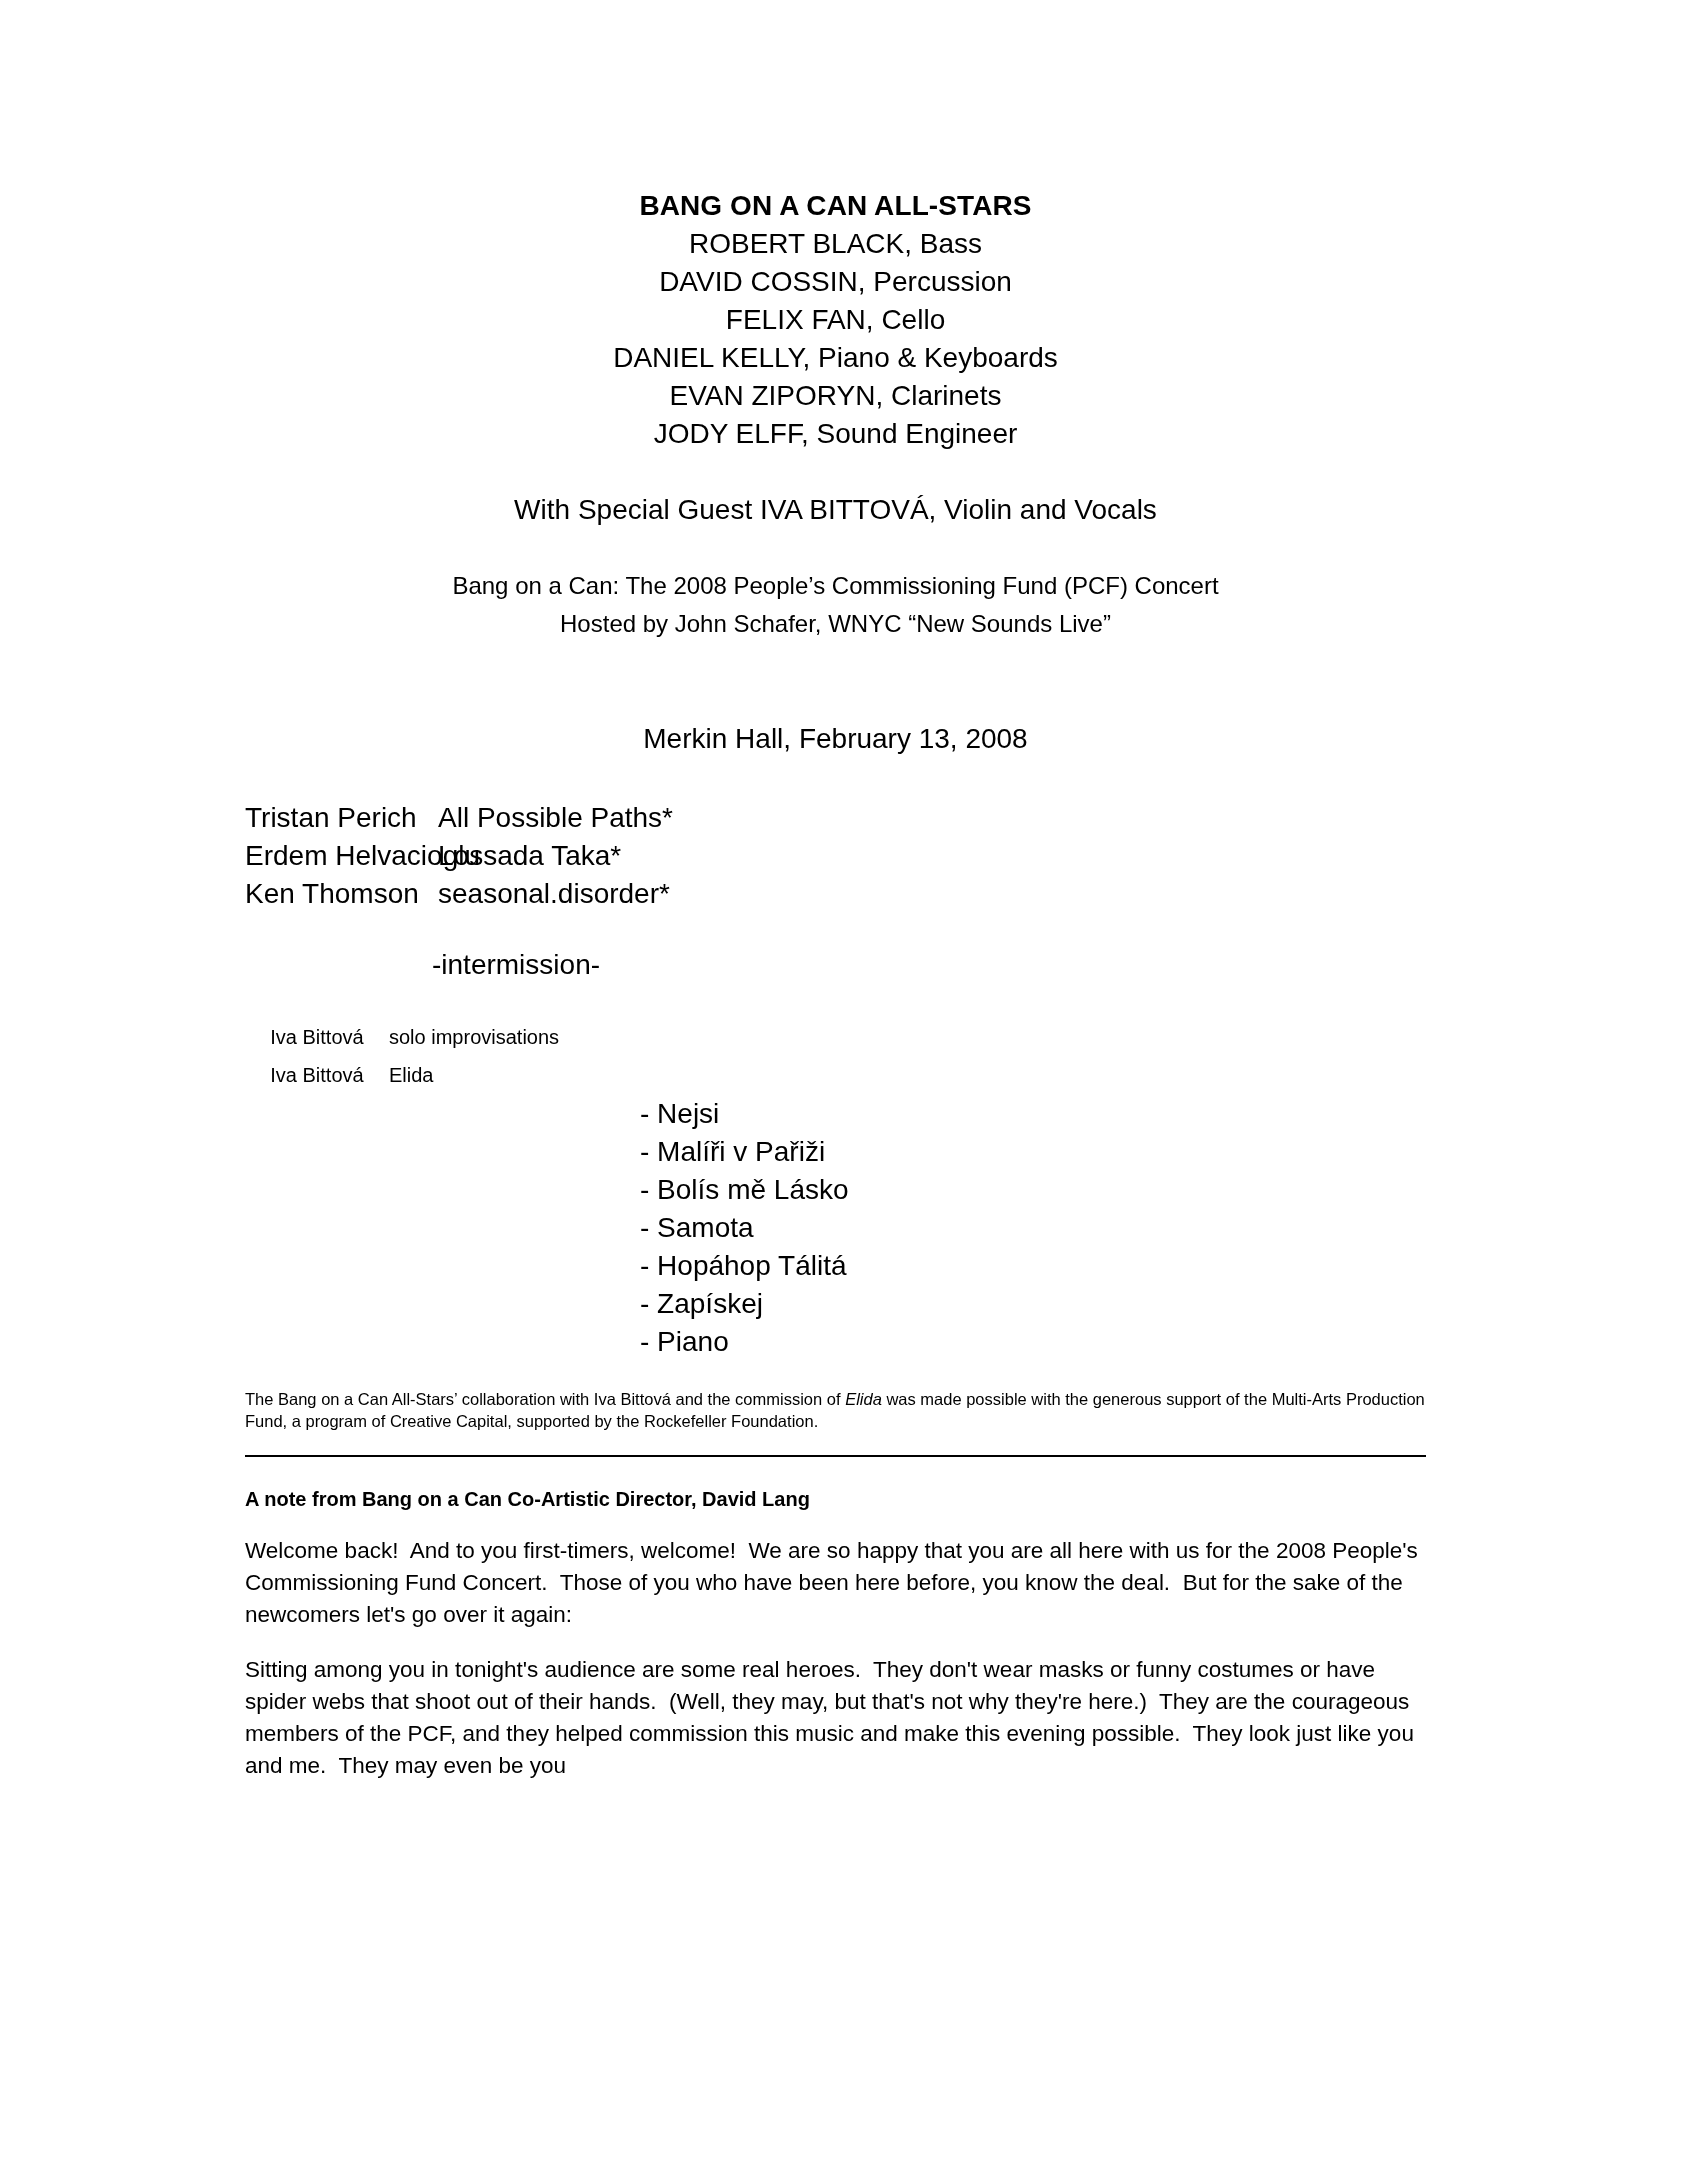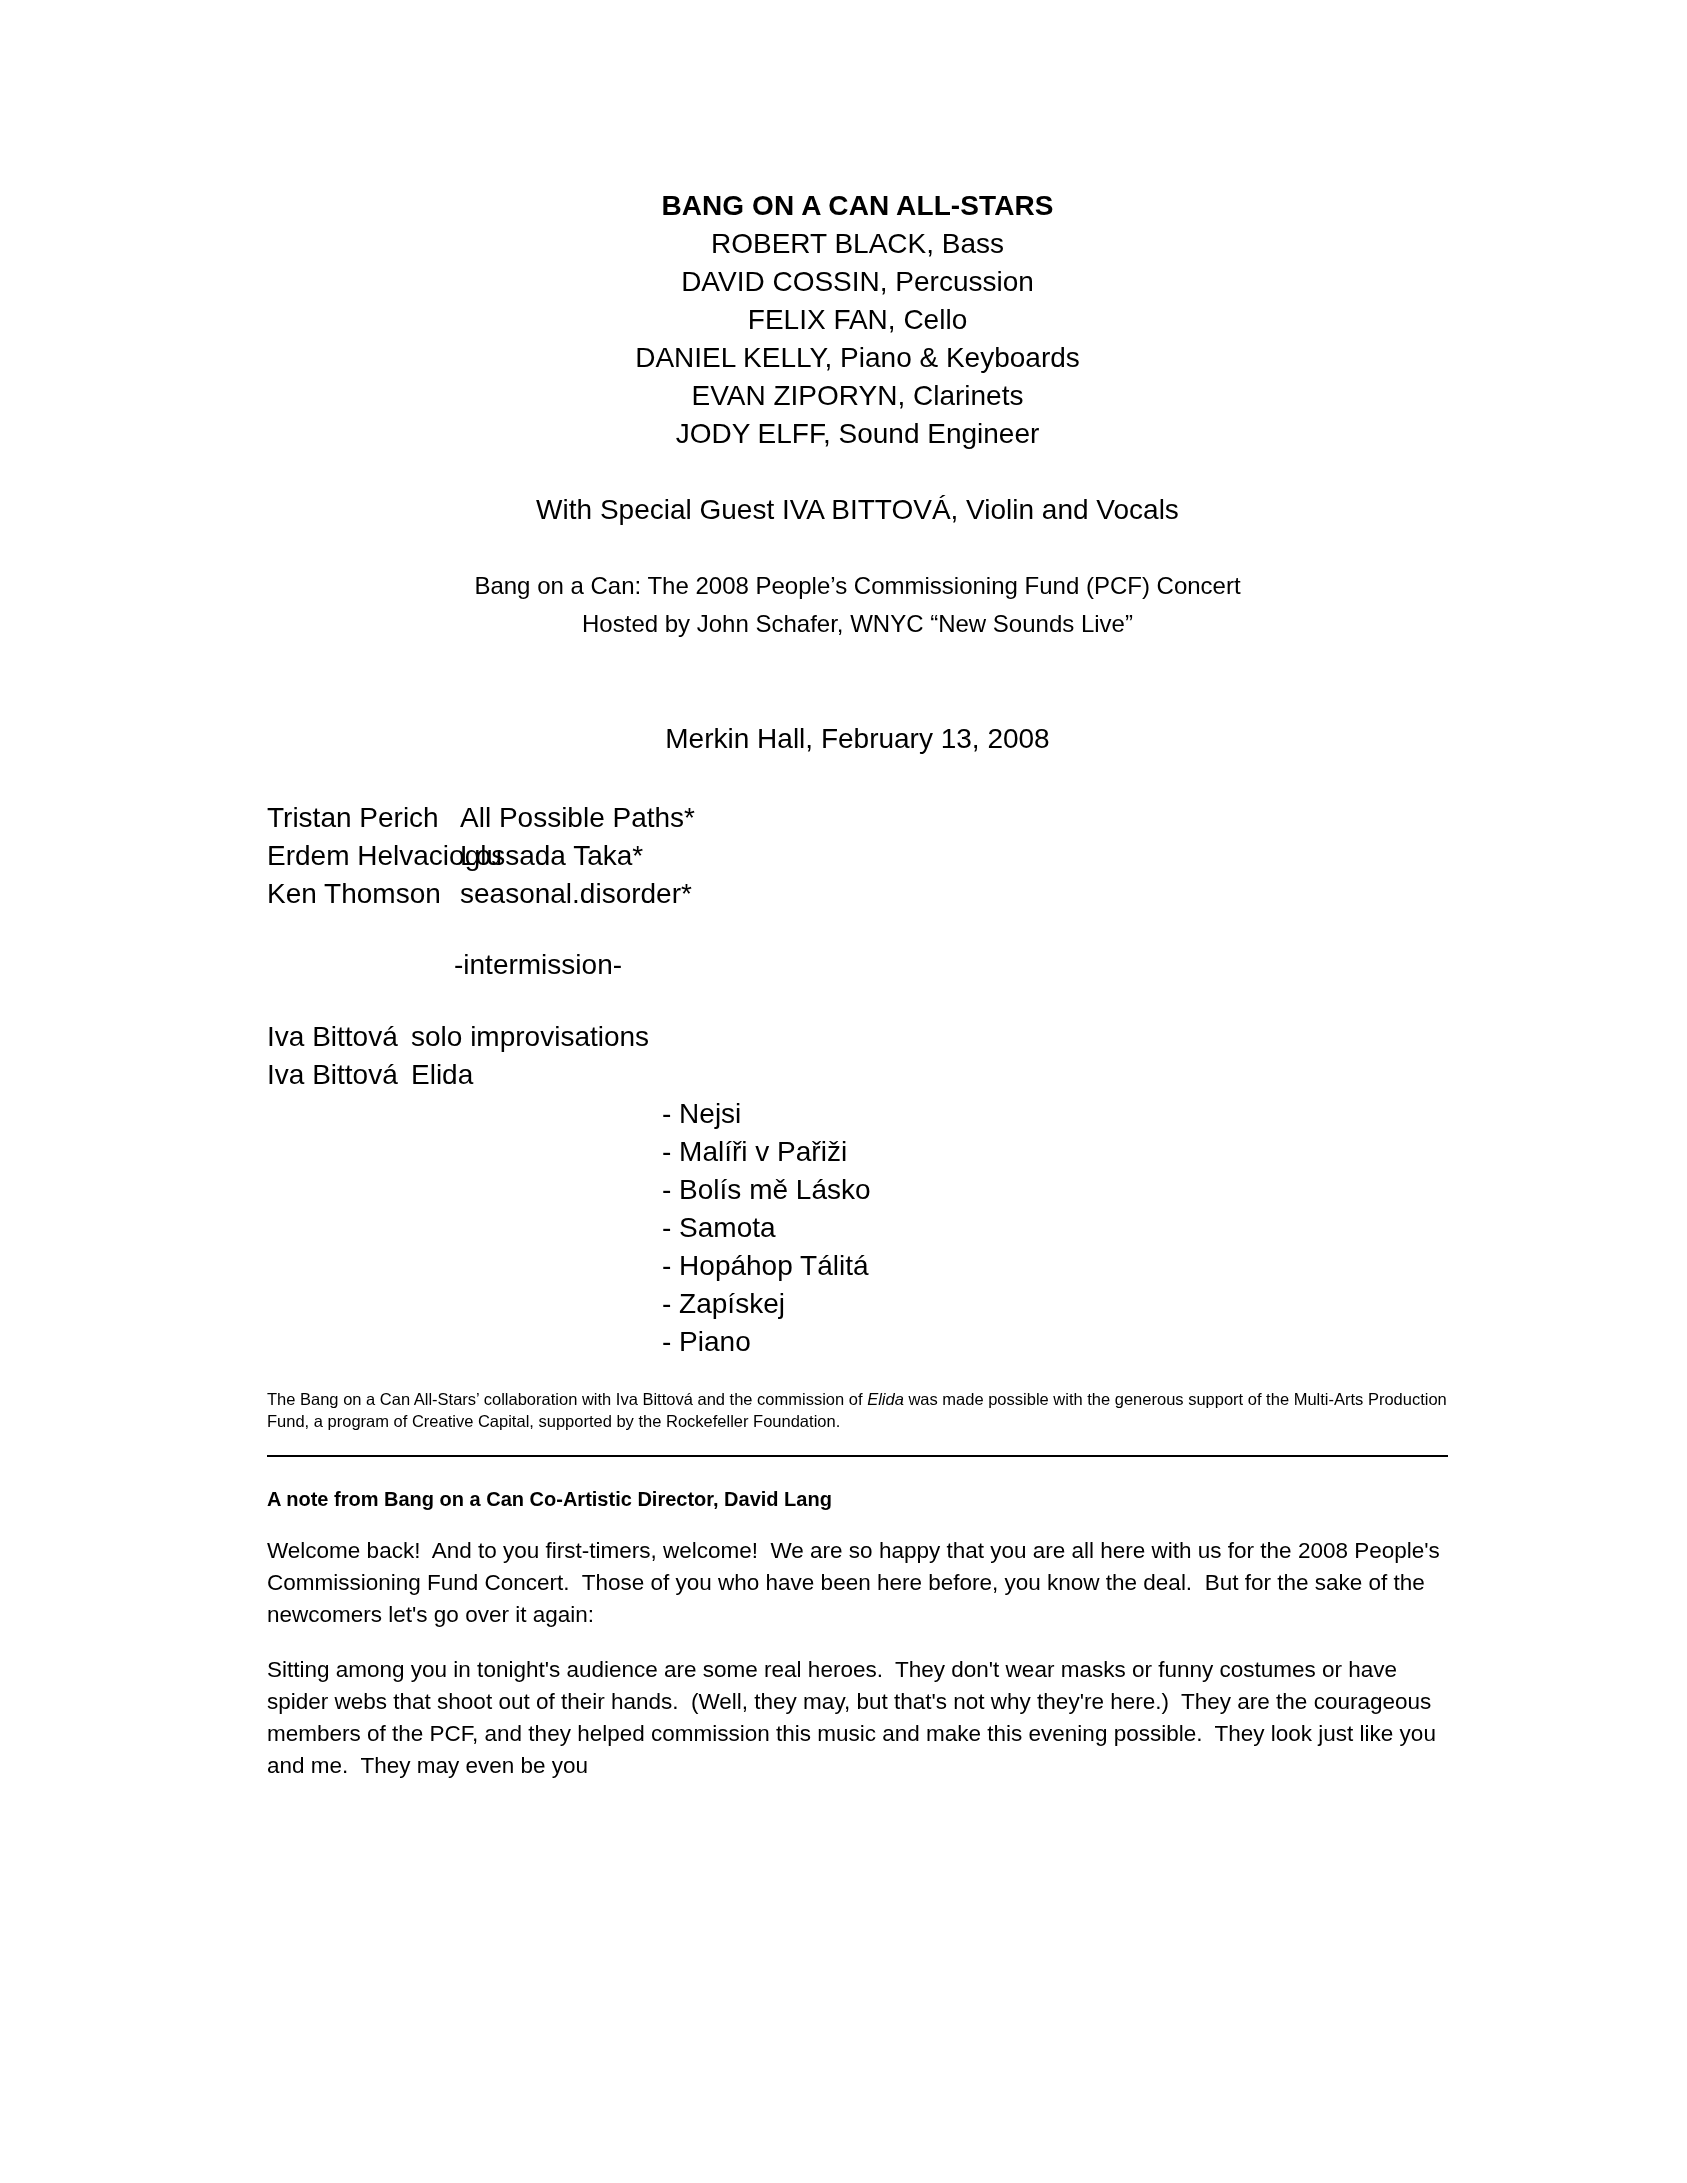--- a/index.html
+++ b/index.html
@@ -24,21 +24,20 @@
     padding: 0;
     overflow: hidden;
   }
 
   
   .content {
     position: absolute;
     left: 245px;
     top: 0;
     width: 1181px;
-    margin-left: 22px;
   }
 
   
   .head-block {
     text-align: center;
     font-size: 28px;
     line-height: 38px;
     padding-top: 187px;
   }
   .head-block .title {
@@ -87,22 +86,23 @@
 
   .intermission {
     font-size: 28px;
     line-height: 38px;
     margin-top: 33px;
     padding-left: 187px;
   }
 
   .program2 {
     margin-top: 34px;
-    font-size: 28px;
-    line-height: 38px;
+    font-size: 20px;
+    line-height: 38px;
+    text-align: center;
   }
   .program2 .prog-composer {
     width: 144px;
     flex: 0 0 144px;
   }
 
   .song-list {
     margin-top: 1.3px;
     font-size: 28px;
     line-height: 38px;

